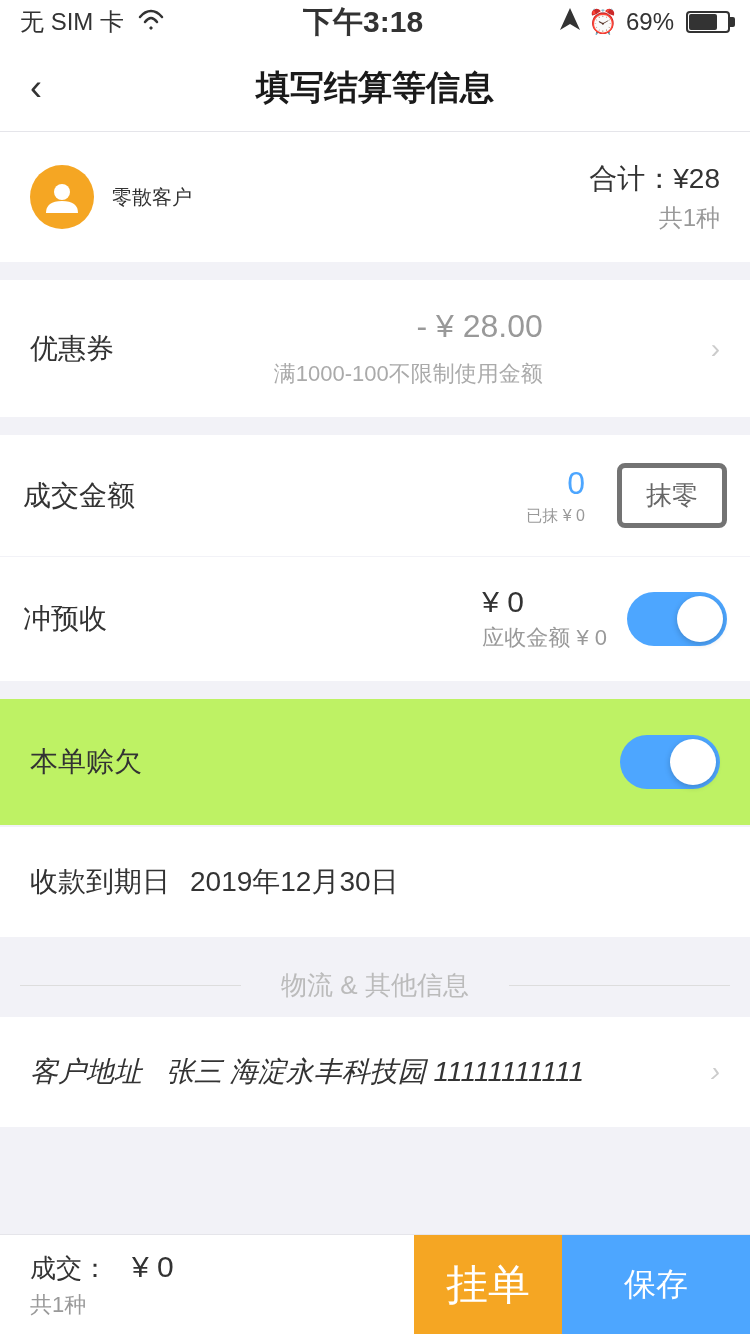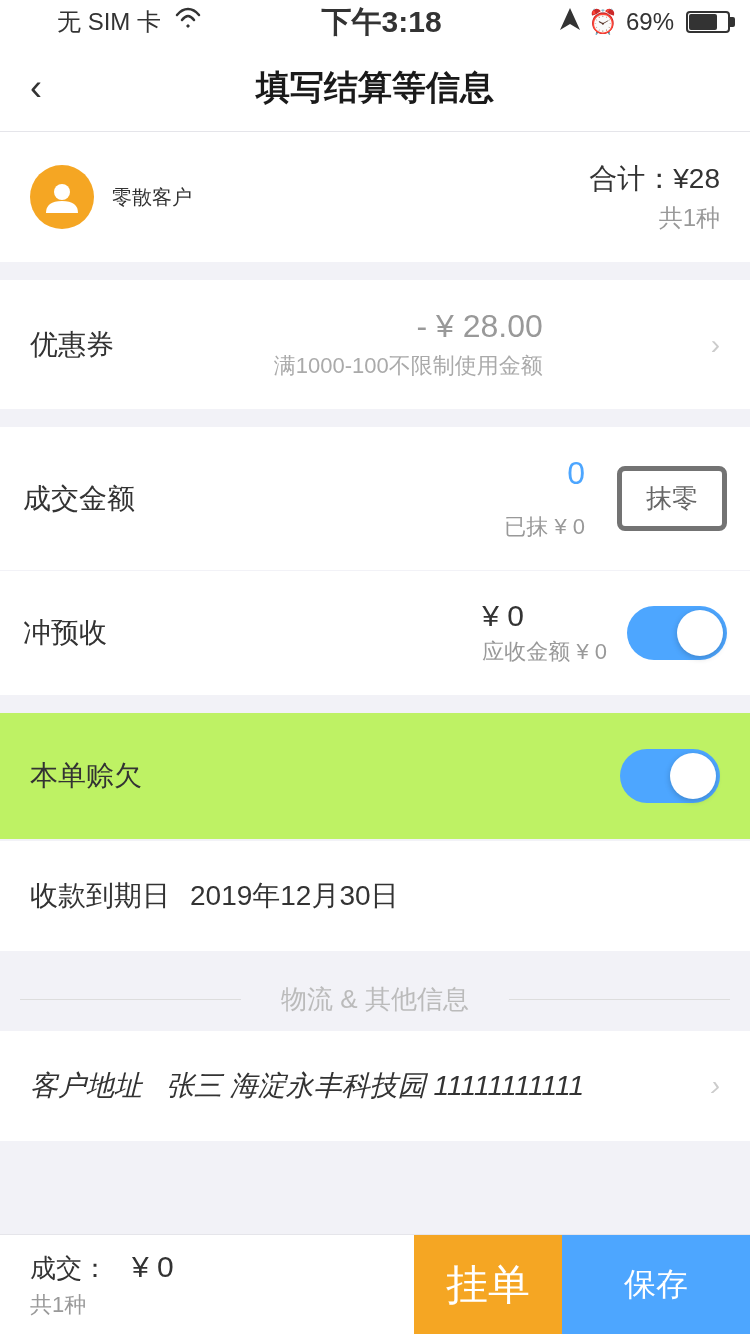--- a/index.html
+++ b/index.html
@@ -17,21 +17,21 @@
     .status-bar {
       background: #fff;
       height: 44px;
       display: flex;
       align-items: center;
       justify-content: space-between;
       padding: 0 20px;
       font-size: 24px;
       font-weight: 500;
     }
-    .status-left { display: flex; gap: 12px; margin-left: 37px; }
+    .status-left { display: flex; align-items: center; gap: 12px; }
     .status-center { font-size: 30px; font-weight: 600; }
     .status-right { display: flex; align-items: center; gap: 8px; font-size: 24px; }
     .battery-icon {
       display: inline-block;
       width: 44px;
       height: 22px;
       border: 2px solid #333;
       border-radius: 4px;
       position: relative;
       margin-left: 4px;
@@ -151,21 +151,21 @@
     }
     .coupon-discount {
       font-size: 32px;
       color: #999;
       font-weight: 500;
     }
     .coupon-desc {
       font-size: 22px;
       color: #aaa;
       text-align: right;
-      margin-top: 6px;
+      margin-top: 14px;
     }
     .coupon-right {
       text-align: right;
     }
     .chevron {
       font-size: 28px;
       color: #ccc;
       margin-left: 8px;
     }
 
@@ -189,23 +189,23 @@
     }
     .amount-row:last-child {
       border-bottom: none;
     }
     .amount-value {
       font-size: 32px;
       color: #4da6ff;
       font-weight: 500;
     }
     .amount-sub {
-      font-size: 22px;
+      font-size: 16px;
       color: #999;
-      margin-top: 20px;
+      margin-top: 4px;
       text-align: right;
     }
     .round-btn {
       border: 5px solid #737373;
       border-radius: 8px;
       padding: 10px 24px;
       font-size: 26px;
       color: #666;
       background: #fff;
       cursor: pointer;

